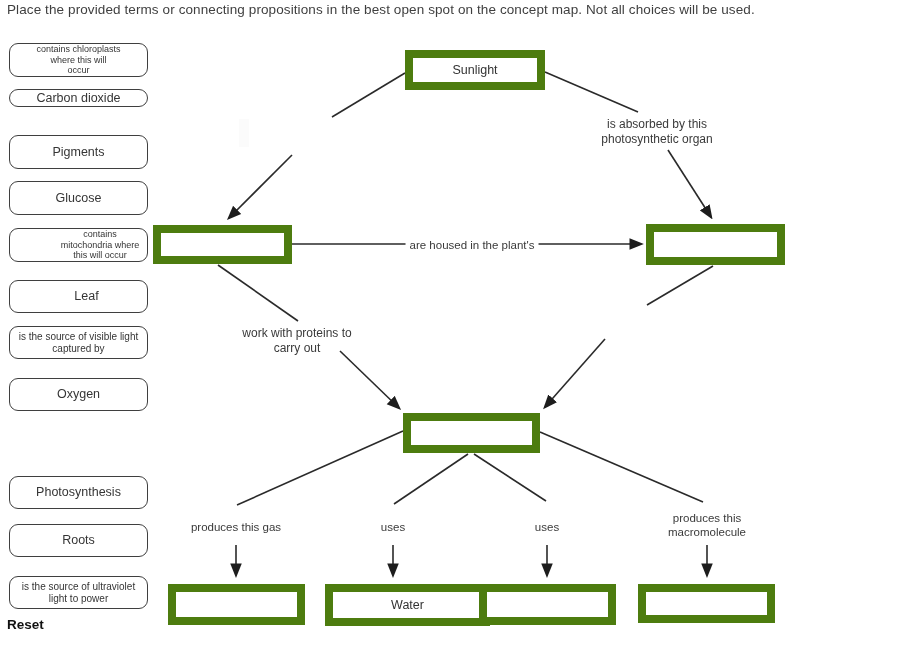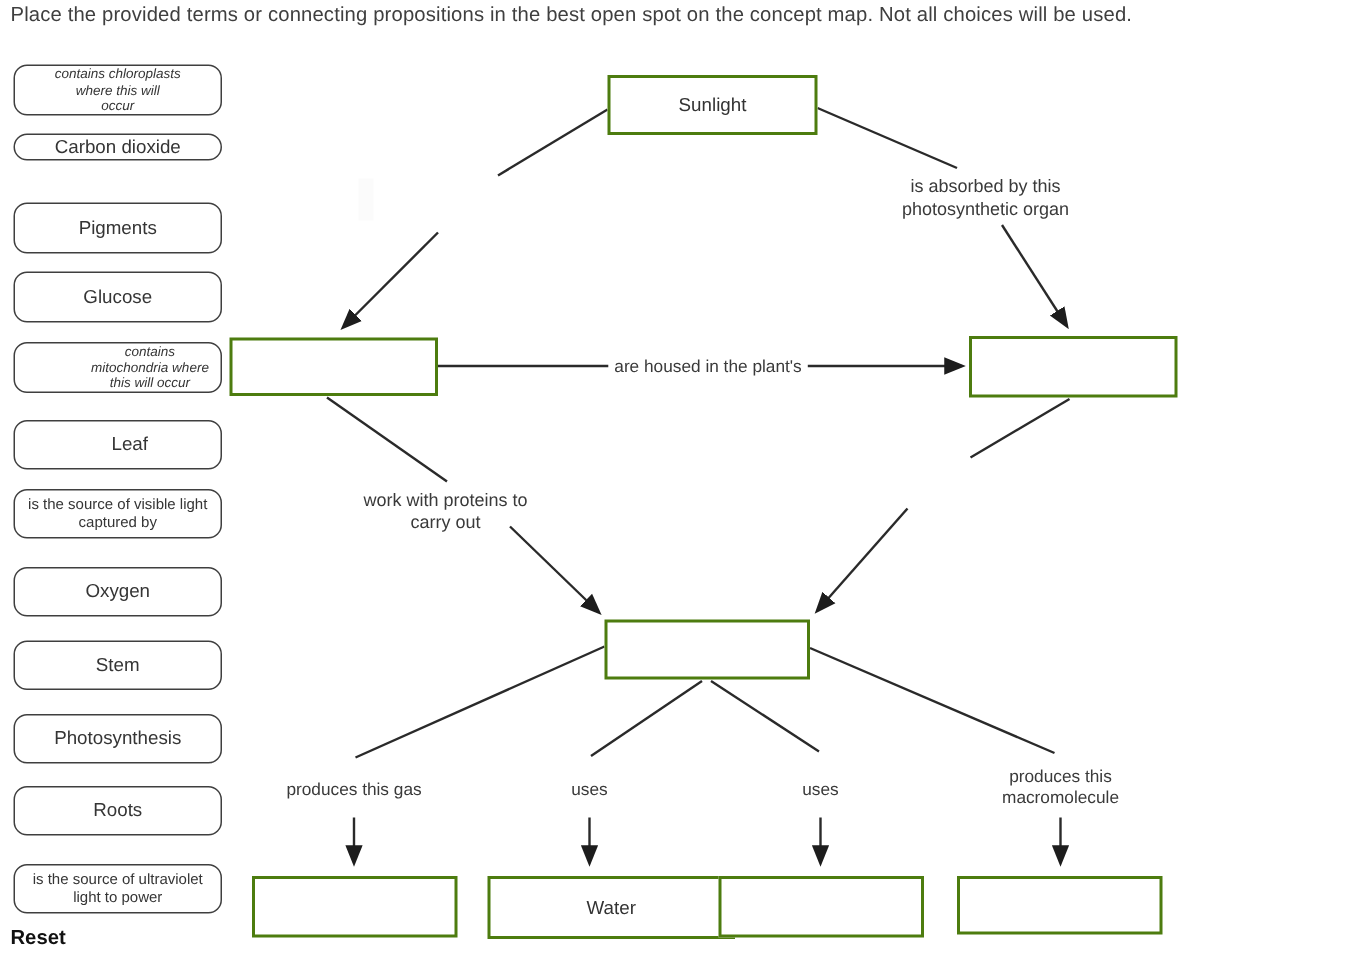--- a/index.html
+++ b/index.html
@@ -12,29 +12,29 @@
     letter-spacing:.1px;white-space:nowrap;
   }
   
   .chip{
     position:absolute;left:9px;width:139px;box-sizing:border-box;
     border:1.6px solid #3f3f3f;border-radius:9px;background:#fff;
     display:flex;align-items:center;justify-content:center;text-align:center;
     white-space:pre-line;line-height:1.18;color:#353535;cursor:grab;
   }
   .chip.term{font-size:12.5px;}
-  .chip.prop-sm{font-size:9px;font-style:italic;}
+  .chip.prop-sm{font-size:9px;}
   .chip.prop-md{font-size:10px;}
   #reset-btn{
     position:absolute;left:7px;top:617px;font-size:13.5px;font-weight:bold;
     color:#111;cursor:pointer;
   }
   
   .node{
-    position:absolute;box-sizing:border-box;border:2px solid #4d7c0f;background:#fff;
+    position:absolute;box-sizing:border-box;border:8px solid #4d7c0f;background:#fff;
     display:flex;align-items:center;justify-content:center;font-size:12.5px;color:#333;
     z-index:2;
   }
   .dropzone{cursor:pointer;}
   .maplabel{
     position:absolute;transform:translateX(-50%);text-align:center;
     font-size:11.5px;color:#3a3a3a;white-space:pre-line;line-height:1.25;z-index:3;
   }
   #label-are-housed{background:#fff;padding:0 4px;white-space:nowrap;}
   #ghost-drop{
@@ -57,21 +57,20 @@
   <div class="chip term" style="top:89px;height:18px;">Carbon dioxide</div>
   <div class="chip term" style="top:135px;height:34px;">Pigments</div>
   <div class="chip term" style="top:181px;height:34px;">Glucose</div>
   <div class="chip prop-sm" style="top:228px;height:34px;padding-left:43px;">contains
 mitochondria where
 this will occur</div>
   <div class="chip term" style="top:280px;height:33px;padding-left:16px;">Leaf</div>
   <div class="chip prop-md" style="top:326px;height:33px;">is the source of visible light
 captured by</div>
   <div class="chip term" style="top:378px;height:33px;">Oxygen</div>
-  <div class="chip term" style="top:427px;height:33px;">Stem</div>
   <div class="chip term" style="top:476px;height:33px;">Photosynthesis</div>
   <div class="chip term" style="top:524px;height:33px;">Roots</div>
   <div class="chip prop-md" style="top:576px;height:33px;">is the source of ultraviolet
 light to power</div>
 
   <div id="reset-btn">Reset</div>
 
   <svg id="connector-svg" width="898" height="649">
     <defs>
       <marker id="arrow" viewBox="0 0 10 8" refX="8" refY="4" markerWidth="9" markerHeight="8" orient="auto">

